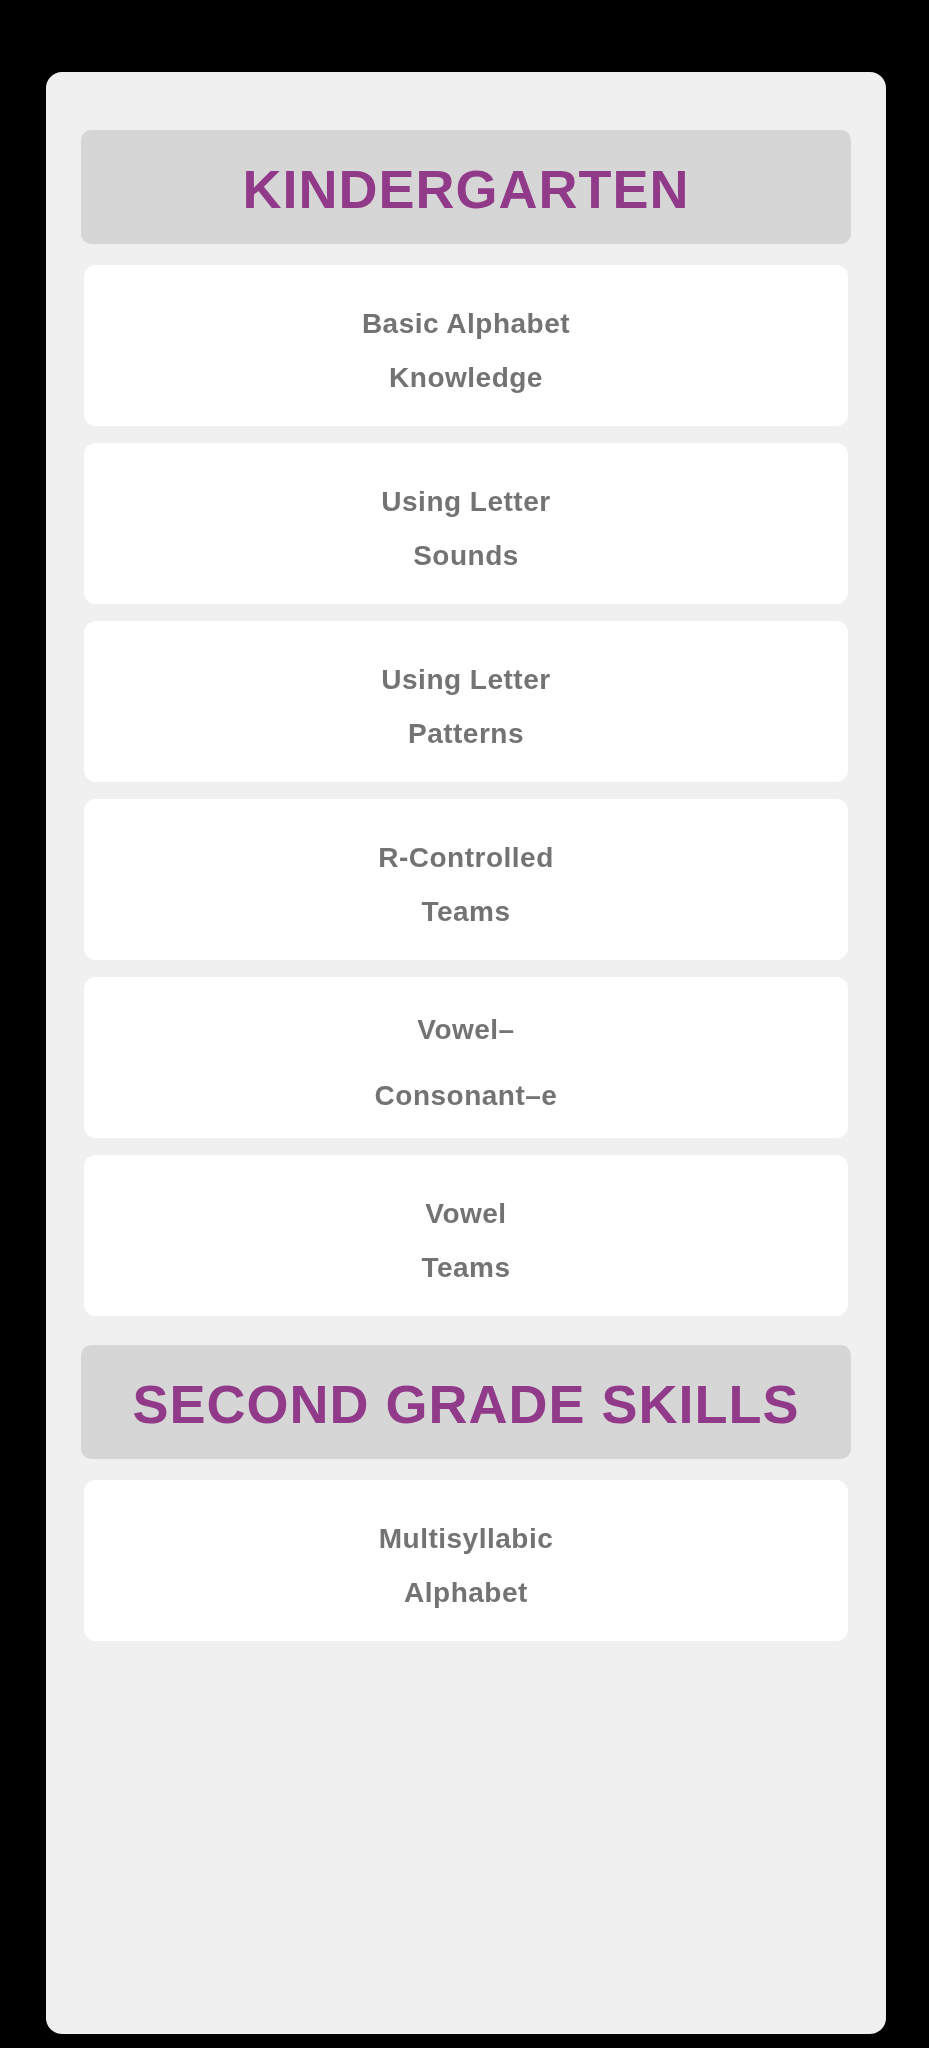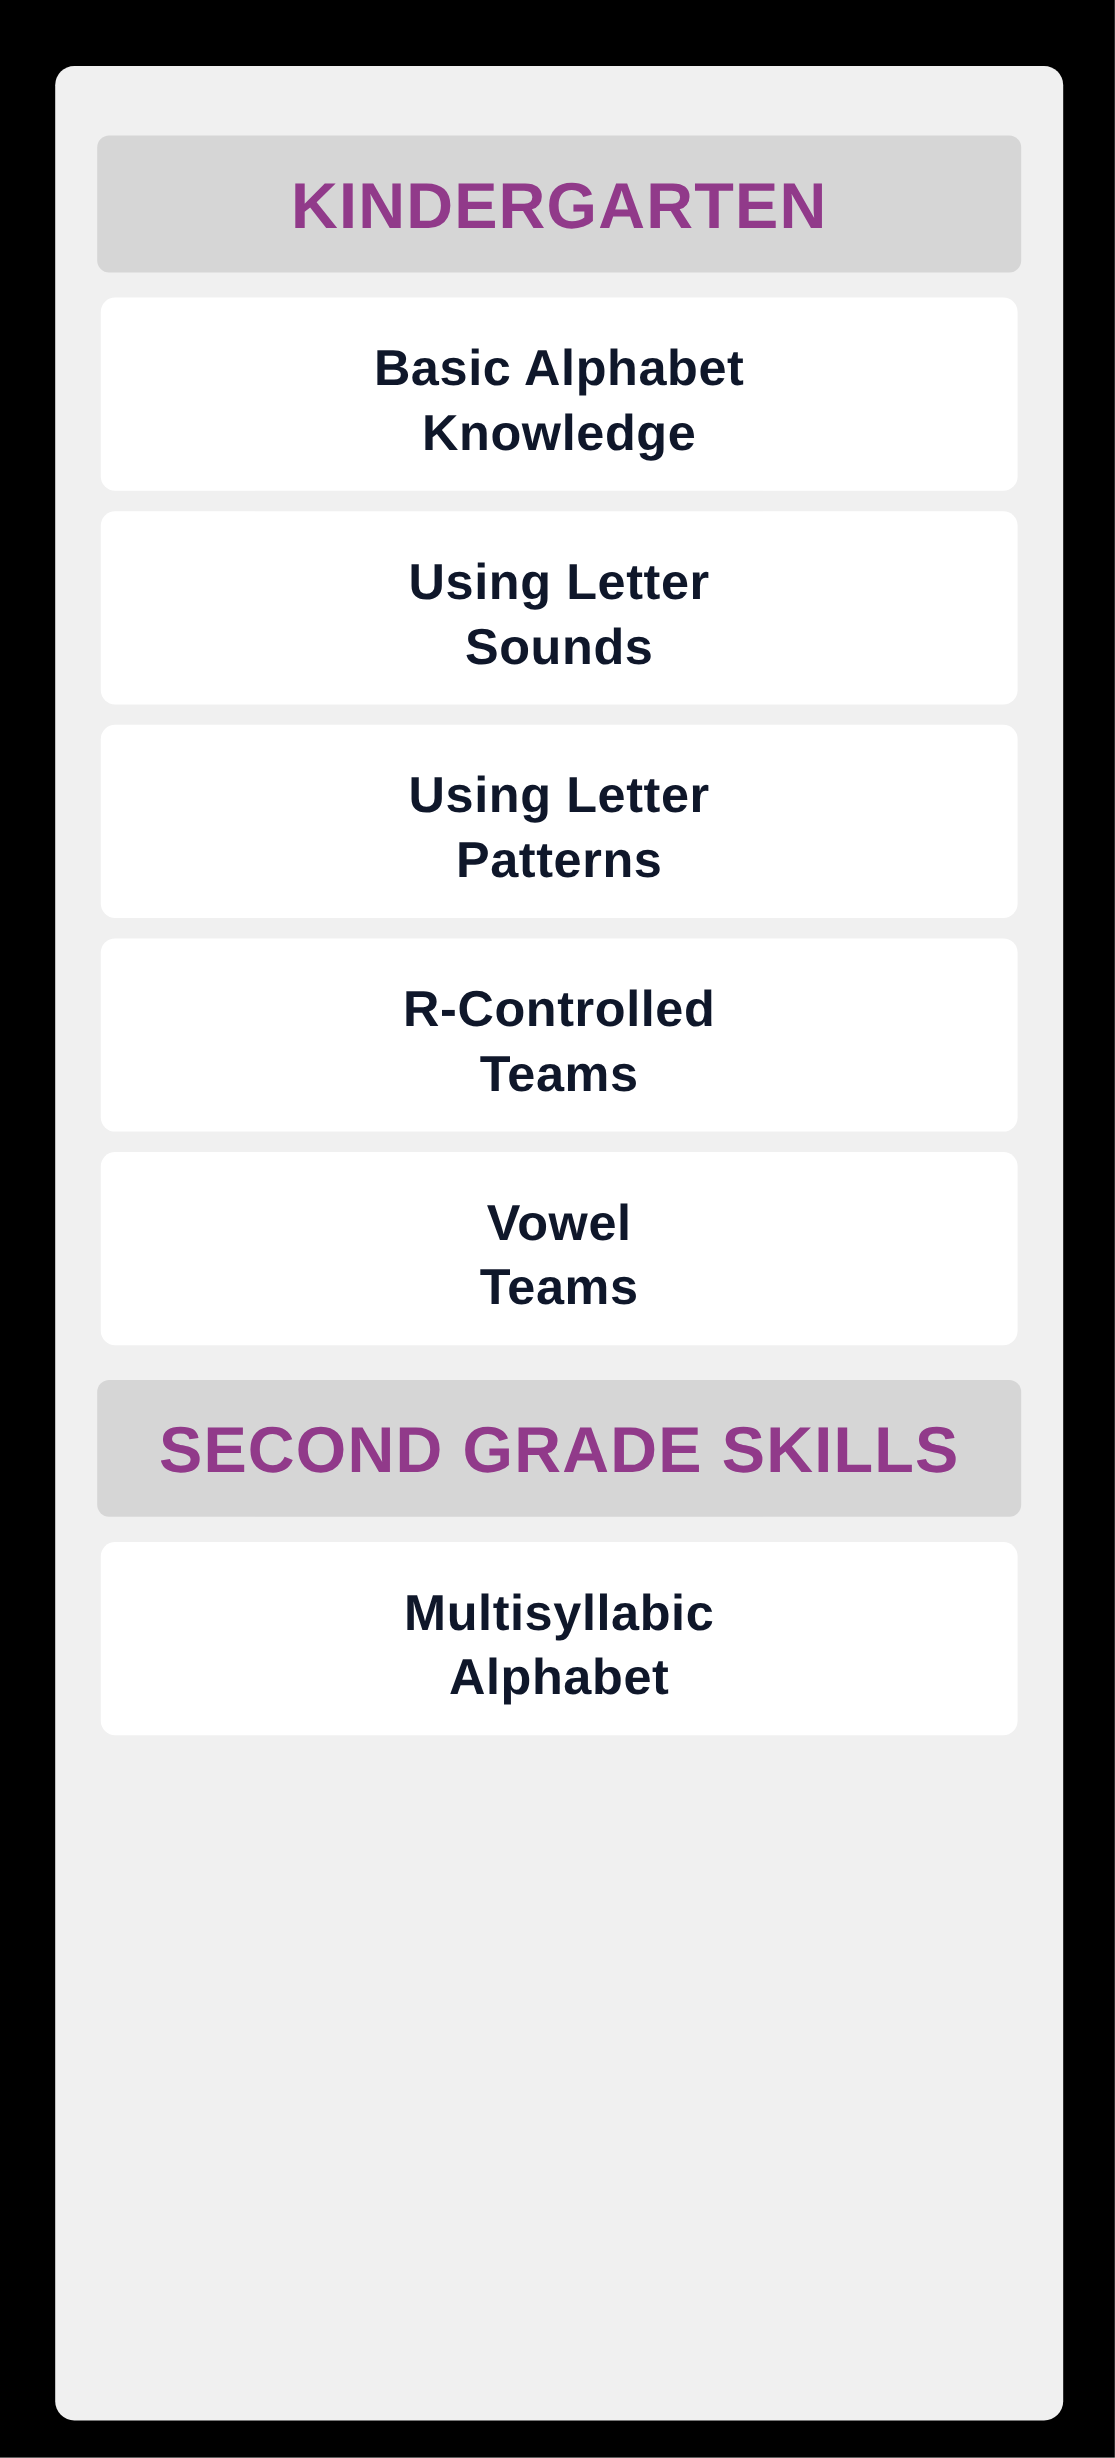--- a/index.html
+++ b/index.html
@@ -10,21 +10,21 @@
     width: 929px;
     height: 2048px;
     background: #000000;
     font-family: "Liberation Sans", sans-serif;
     overflow: hidden;
     position: relative;
   }
   .screen {
     position: absolute;
     left: 46px;
-    top: 55px;
+    top: 72px;
     width: 840px;
     height: 1962px;
     background: #f0f0f0;
     border-radius: 16px;
   }
   .section-header {
     margin: 29px 35px 0 35px;
     height: 114px;
     background: #d6d6d6;
     border-radius: 10px;
@@ -52,25 +52,25 @@
     justify-content: center;
     text-align: center;
     cursor: pointer;
     box-sizing: border-box;
     padding-top: 10px;
   }
   .skill-card.first-after-header {
     margin-top: 21px;
   }
   .skill-card .label {
-    font-size: 42px;
+    font-size: 28px;
     font-weight: 700;
     letter-spacing: 0.5px;
     line-height: 54px;
-    color: #0f172a;
+    color: #737373;
     white-space: pre-line;
   }
   .skill-card.spaced .label {
     line-height: 66px;
   }
 </style>
 </head>
 <body>
 
 <div class="screen">
@@ -84,20 +84,24 @@
 Sounds</span>
     </div>
     <div class="skill-card">
       <span class="label">Using Letter
 Patterns</span>
     </div>
     <div class="skill-card">
       <span class="label">R-Controlled
 Teams</span>
     </div>
+    <div class="skill-card spaced">
+      <span class="label">Vowel–
+Consonant–e</span>
+    </div>
     <div class="skill-card">
       <span class="label">Vowel
 Teams</span>
     </div>
     <div class="section-header">SECOND GRADE SKILLS</div>
     <div class="skill-card first-after-header">
       <span class="label">Multisyllabic
 Alphabet</span>
     </div>
   </div>

